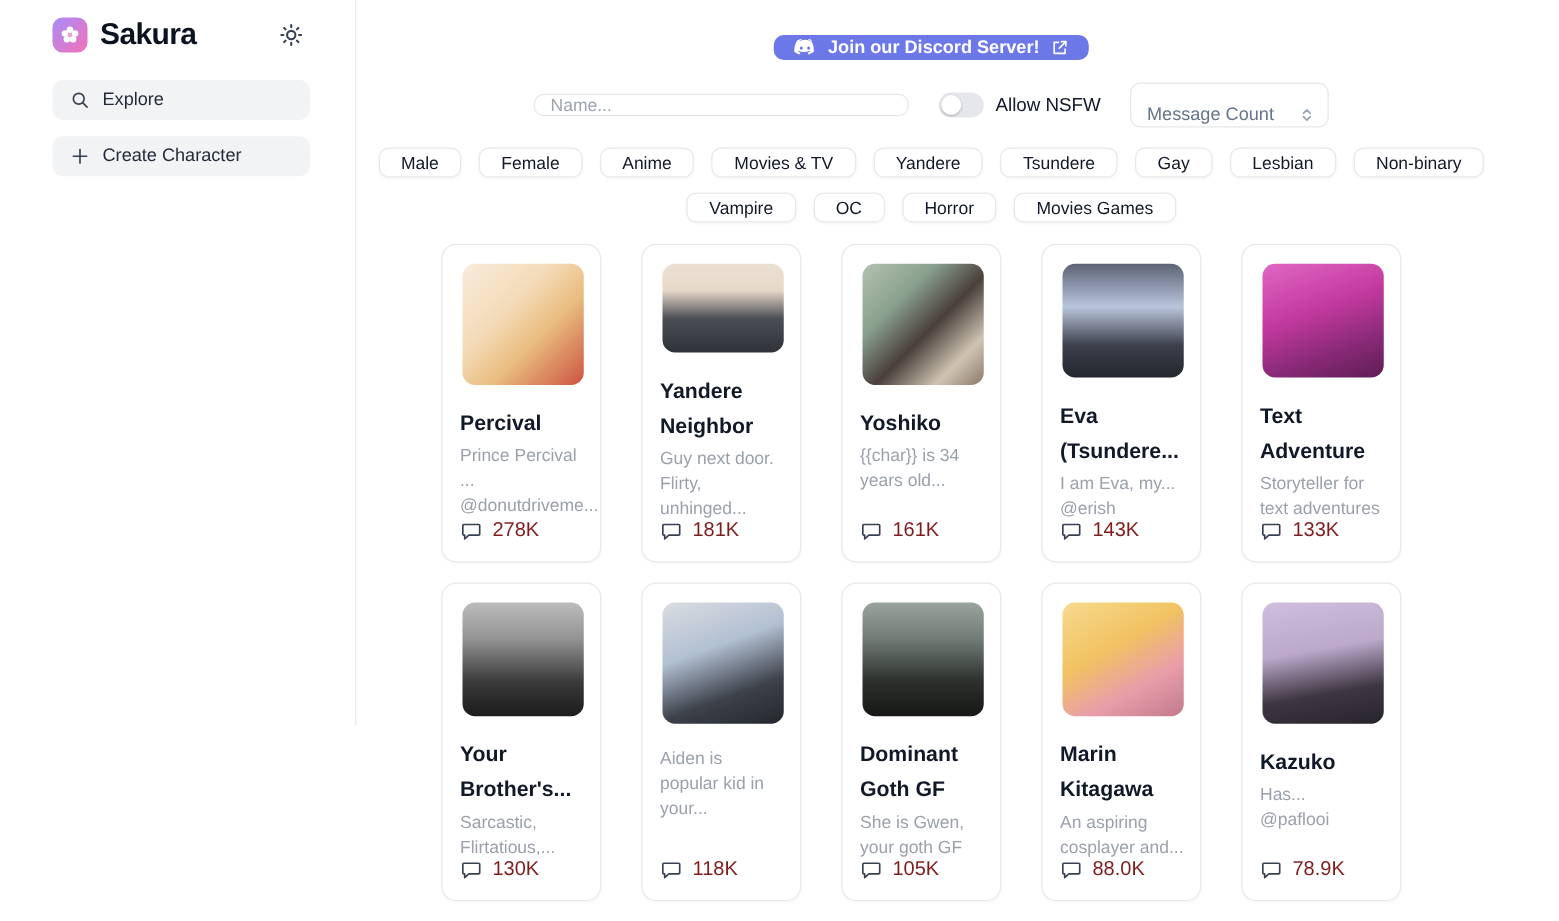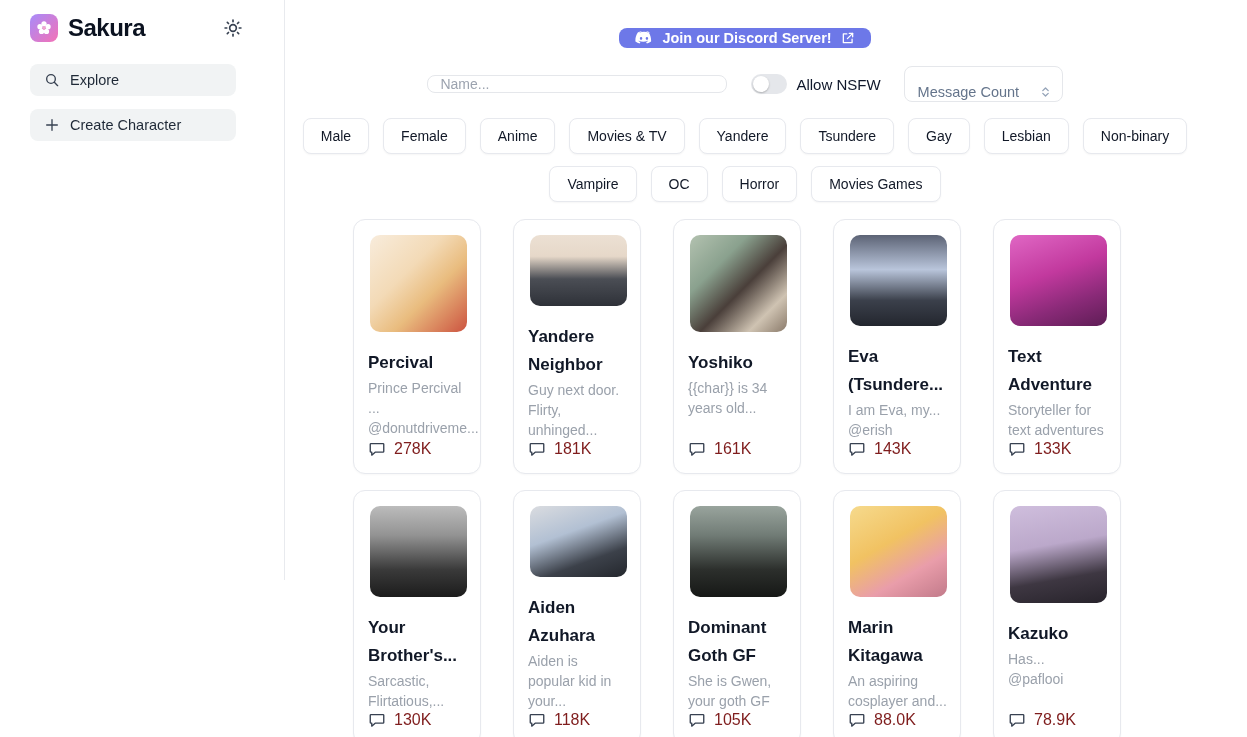--- a/index.html
+++ b/index.html
@@ -8,21 +8,21 @@
     font-family: "Liberation Sans", "DejaVu Sans", sans-serif;
     background: #ffffff;
     color: #111827;
     display: flex;
   }
 
   
   .sidebar {
     width: 285px; min-width: 285px; height: 580px;
     border-right: 1px solid #e8eaee;
-    padding: 14px 41px 0 30px;
+    padding: 14px 41px 0 42px;
     background: #ffffff;
   }
   .logo-row { display: flex; align-items: center; margin-bottom: 22px; }
   .logo-badge {
     width: 28px; height: 28px; border-radius: 8px;
     background: linear-gradient(135deg, #a78bfa 0%, #f472b6 100%);
     display: flex; align-items: center; justify-content: center;
     margin-right: 10px;
   }
   .logo-title { font-size: 24px; font-weight: 800; letter-spacing: -0.5px; color: #0b1220; }
@@ -74,21 +74,21 @@
     display: flex; align-items: center; justify-content: space-between;
     width: 159px; height: 36px; margin-left: 23px; padding: 16px 10px 0 13px;
     border: 1px solid #e5e7eb; border-radius: 8px;
     font-size: 14.5px; color: #64748b; cursor: pointer; background: #fff;
   }
   .sort-select .chev { color: #94a3b8; display: flex; }
 
   .chip-row { display: flex; justify-content: center; gap: 14px; margin-bottom: 12px; }
   .chip-row.second { margin-bottom: 17px; }
   .chip {
-    height: 36px; padding: 0 17px; display: flex; align-items: center;
+    height: 24px; padding: 0 17px; display: flex; align-items: center;
     background: #ffffff; border: 1px solid #e7e9ee; border-radius: 8px;
     box-shadow: 0 1px 2px rgba(0,0,0,.04);
     font-size: 14px; color: #111827; cursor: pointer; white-space: nowrap;
   }
 
   
   .grid {
     display: grid;
     grid-template-columns: repeat(5, 143px);
     column-gap: 17px; row-gap: 16px;
@@ -310,21 +310,20 @@
         <svg width="18" height="18" viewBox="0 0 24 24" fill="none" stroke="currentColor" stroke-width="1.8" stroke-linejoin="round">
           <path d="M4 4.8h16a1 1 0 0 1 1 1v9.4a1 1 0 0 1-1 1H9.5L5 20.2v-4H4a1 1 0 0 1-1-1V5.8a1 1 0 0 1 1-1z"></path>
         </svg>
       </span>
       <span class="count-val">130K</span>
     </div>
   </article>
 
   <article class="card">
     <div class="card-img" style="background: linear-gradient(160deg, rgb(218, 220, 224) 0%, rgb(178, 192, 211) 38%, rgb(60, 65, 74) 72%, rgb(36, 39, 45) 100%);"></div>
-    <h3 class="card-title">Aiden Azuhara</h3>
     <p class="card-desc">Aiden is popular kid in your...</p>
 
     <div class="card-count">
       <span class="icn">
         <svg width="18" height="18" viewBox="0 0 24 24" fill="none" stroke="currentColor" stroke-width="1.8" stroke-linejoin="round">
           <path d="M4 4.8h16a1 1 0 0 1 1 1v9.4a1 1 0 0 1-1 1H9.5L5 20.2v-4H4a1 1 0 0 1-1-1V5.8a1 1 0 0 1 1-1z"></path>
         </svg>
       </span>
       <span class="count-val">118K</span>
     </div>

